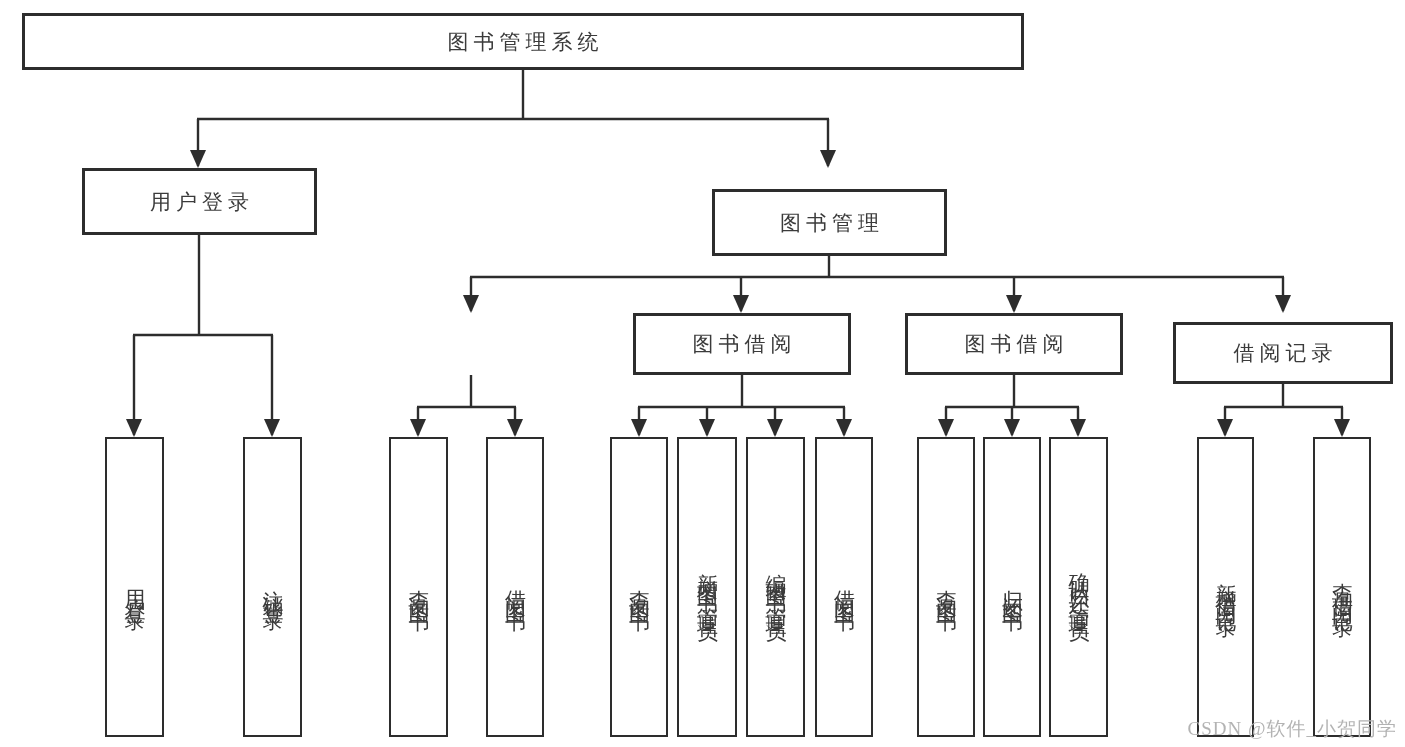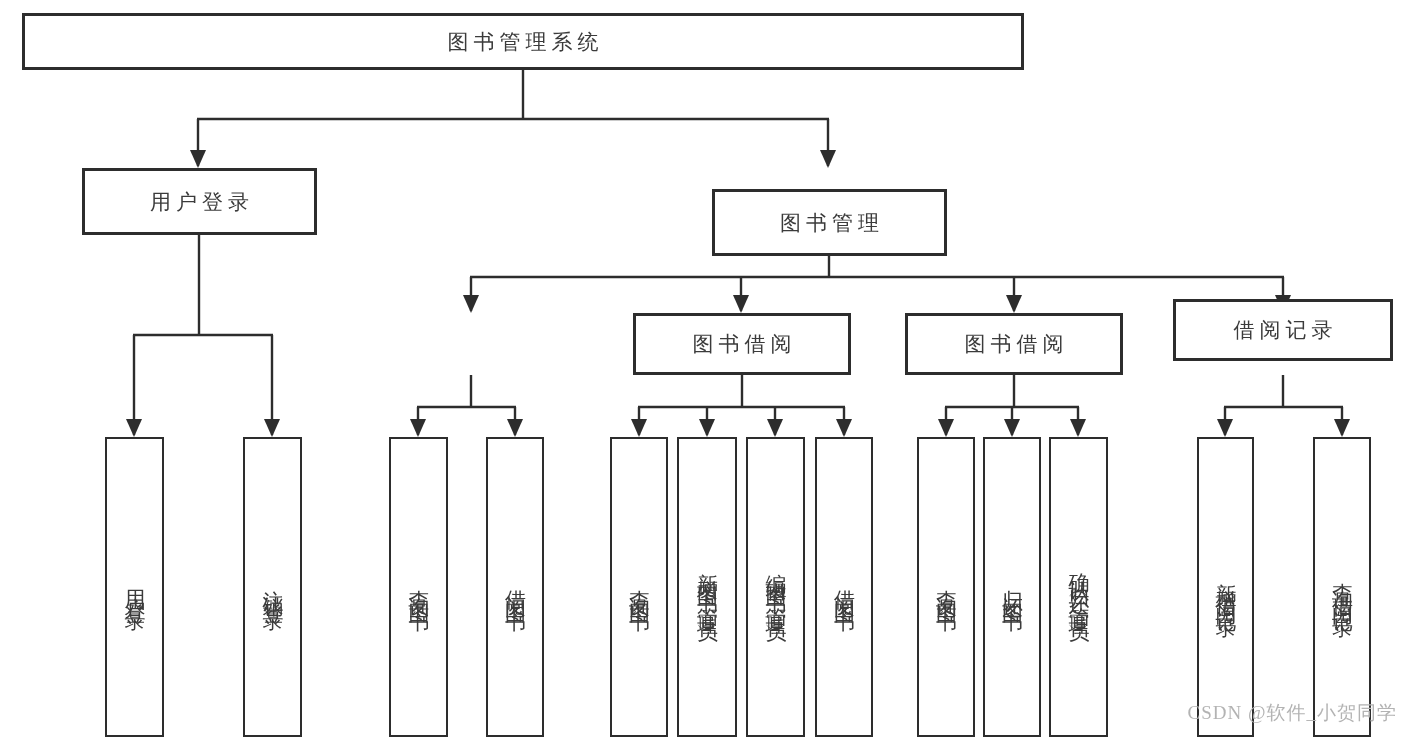--- a/index.html
+++ b/index.html
@@ -38,21 +38,21 @@
   }
   .node.v .vtext {
     writing-mode: vertical-rl;
     text-orientation: mixed;
     letter-spacing: 7px;
     line-height: 1;
   }
   .watermark {
     position: absolute;
     right: 8px;
-    bottom: 21px;
+    bottom: 5px;
     font-size: 19px;
     color: #b3b3b3;
     letter-spacing: 1px;
     white-space: nowrap;
   }
 </style>
 </head>
 <body>
 
 <div class="canvas">
@@ -128,21 +128,21 @@
     </g>
   </svg>
 
   <div class="node h" style="left:22px; top:13px; width:1002px; height:57px;">图书管理系统</div>
 
   <div class="node h" style="left:82px; top:168px; width:235px; height:67px;">用户登录</div>
   <div class="node h" style="left:712px; top:168px; width:235px; height:67px;margin-top:21px;">图书管理</div>
 
   <div class="node h" style="left:633px; top:313px; width:218px; height:62px;">图书借阅</div>
   <div class="node h" style="left:905px; top:313px; width:218px; height:62px;">图书借阅</div>
-  <div class="node h" style="left:1173px; top:299px; width:220px; height:62px;">借阅记录</div>
+  <div class="node h" style="left:1173px; top:322px; width:220px; height:62px;">借阅记录</div>
 
   <div class="node v" style="left:105px; top:437px; width:59px; height:300px;">
     <span class="vtext">用户登录</span>
   </div>
   <div class="node v" style="left:243px; top:437px; width:59px; height:300px;">
     <span class="vtext">注销登录</span>
   </div>
 
   <div class="node v" style="left:389px; top:437px; width:59px; height:300px;">
     <span class="vtext">查询图书</span>

